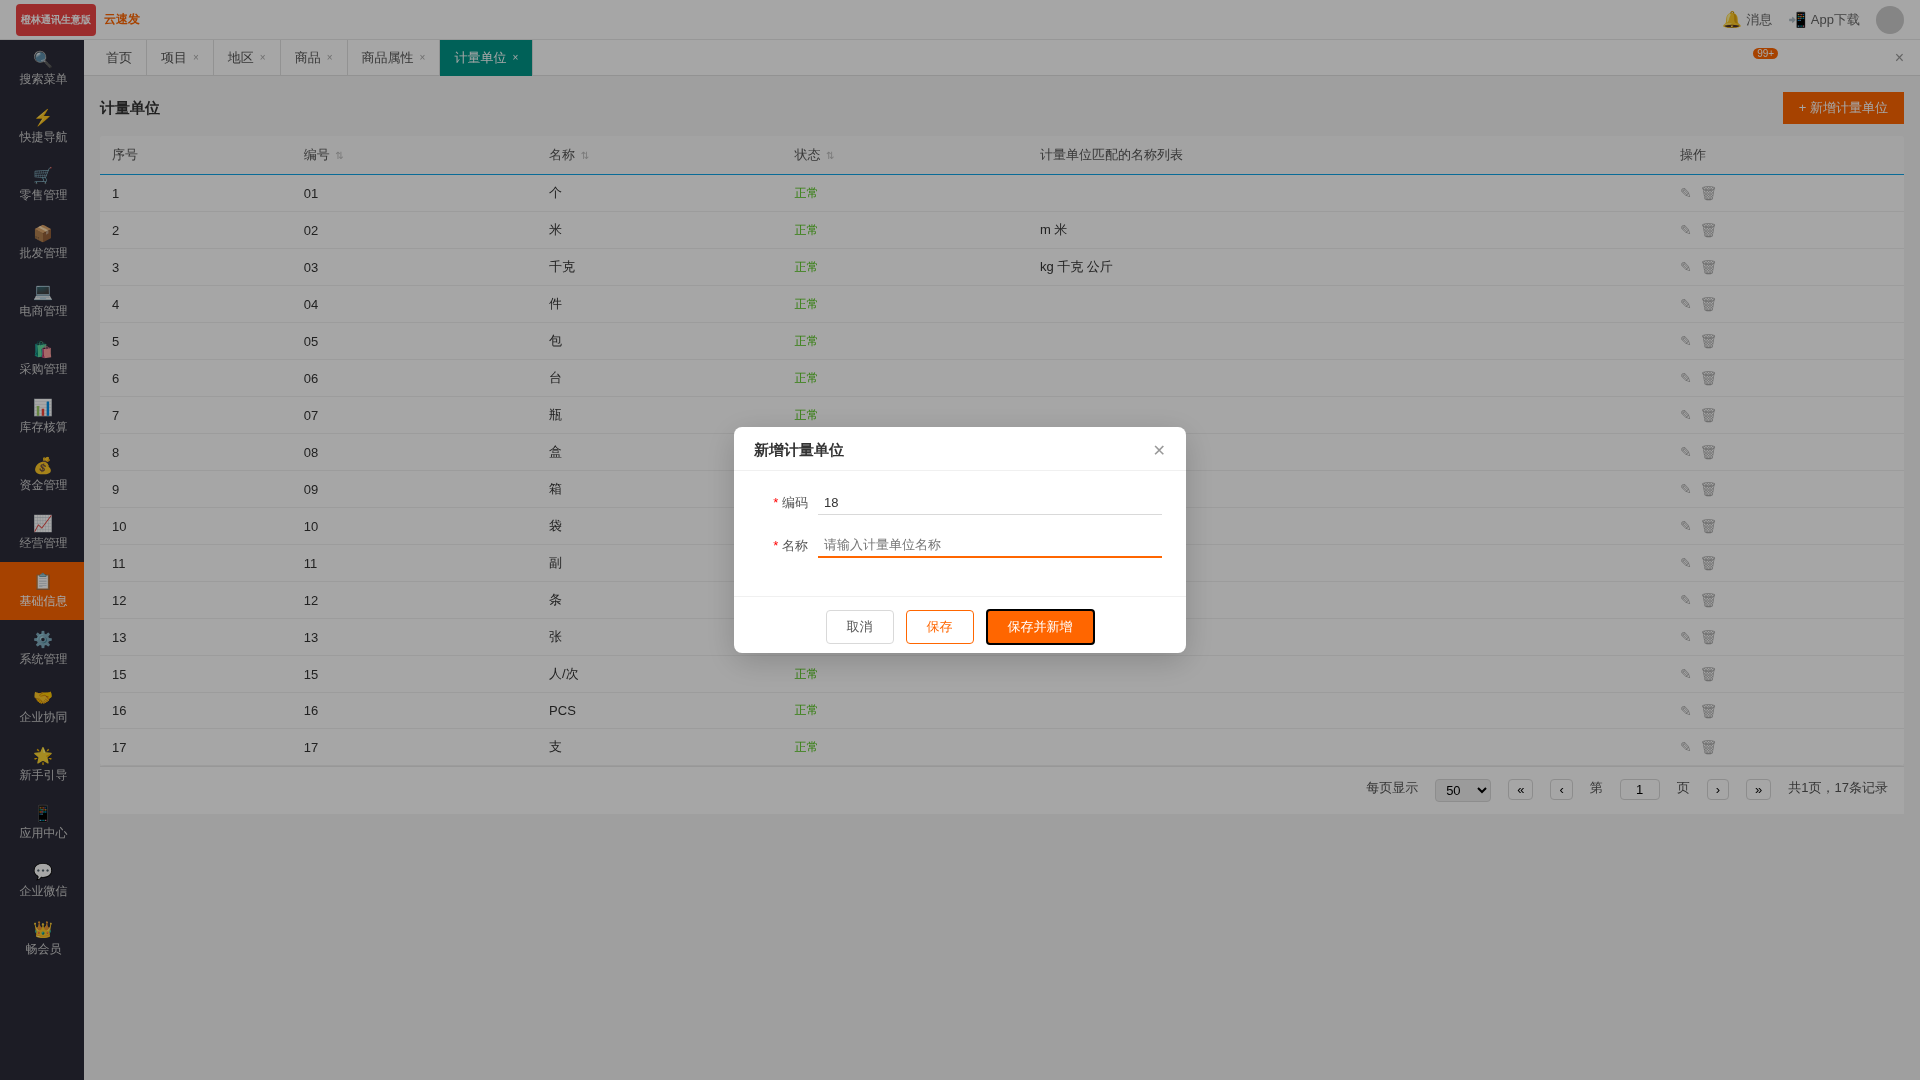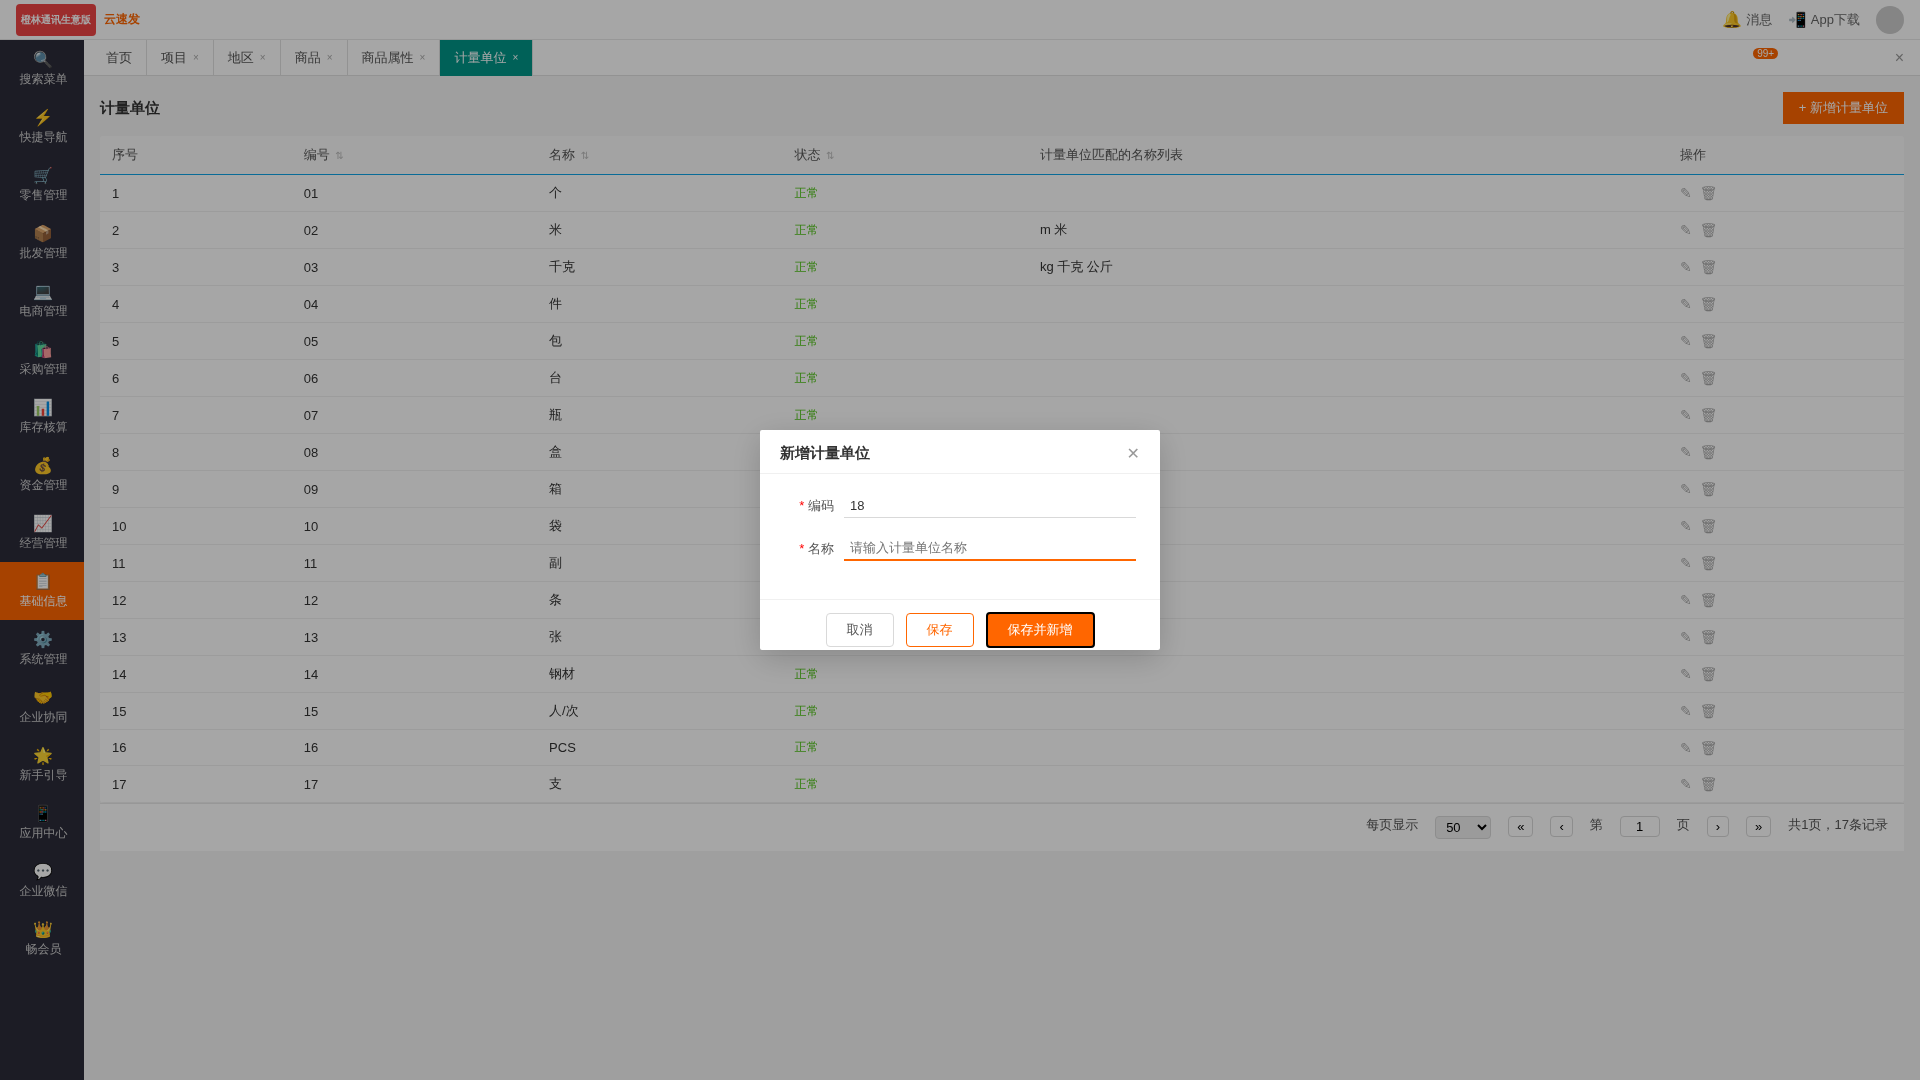--- a/index.html
+++ b/index.html
@@ -252,22 +252,22 @@
       background: rgba(0,0,0,0.35);
       display: flex;
       align-items: center;
       justify-content: center;
       z-index: 100;
     }
 
     
     .dialog {
       background: #fff;
-      border-radius: 2px;
-      width: 400px;
+      border-radius: 8px;
+      width: 452px;
       box-shadow: 0 8px 32px rgba(0,0,0,0.18);
     }
     .dialog-header {
       display: flex;
       align-items: center;
       justify-content: space-between;
       padding: 14px 20px 10px;
       border-bottom: 1px solid #f0f0f0;
     }
     .dialog-title {
@@ -311,21 +311,21 @@
       background: transparent;
     }
     .form-input.active-input {
       border-bottom: 2px solid #f60;
     }
     .dialog-footer {
       display: flex;
       align-items: center;
       justify-content: center;
       gap: 12px;
-      padding: 12px 20px 2px;
+      padding: 12px 20px 8px;
       border-top: 1px solid #f0f0f0;
     }
     .btn-cancel {
       border: 1px solid #d9d9d9;
       background: #fff;
       color: #555;
       border-radius: 4px;
       padding: 7px 20px;
       font-size: 13px;
       cursor: pointer;
@@ -653,33 +653,20 @@
     <td><span class="status-normal">正常</span></td>
     <td></td>
     <td>
       <div class="action-icons">
         <span class="action-icon">✎</span>
         <span class="action-icon">🗑</span>
       </div>
     </td>
   </tr>
               <tr>
-    <td>14</td>
-    <td>14</td>
-    <td>钢材</td>
-    <td><span class="status-normal">正常</span></td>
-    <td></td>
-    <td>
-      <div class="action-icons">
-        <span class="action-icon">✎</span>
-        <span class="action-icon">🗑</span>
-      </div>
-    </td>
-  </tr>
-              <tr>
     <td>15</td>
     <td>15</td>
     <td>人/次</td>
     <td><span class="status-normal">正常</span></td>
     <td></td>
     <td>
       <div class="action-icons">
         <span class="action-icon">✎</span>
         <span class="action-icon">🗑</span>
       </div>

